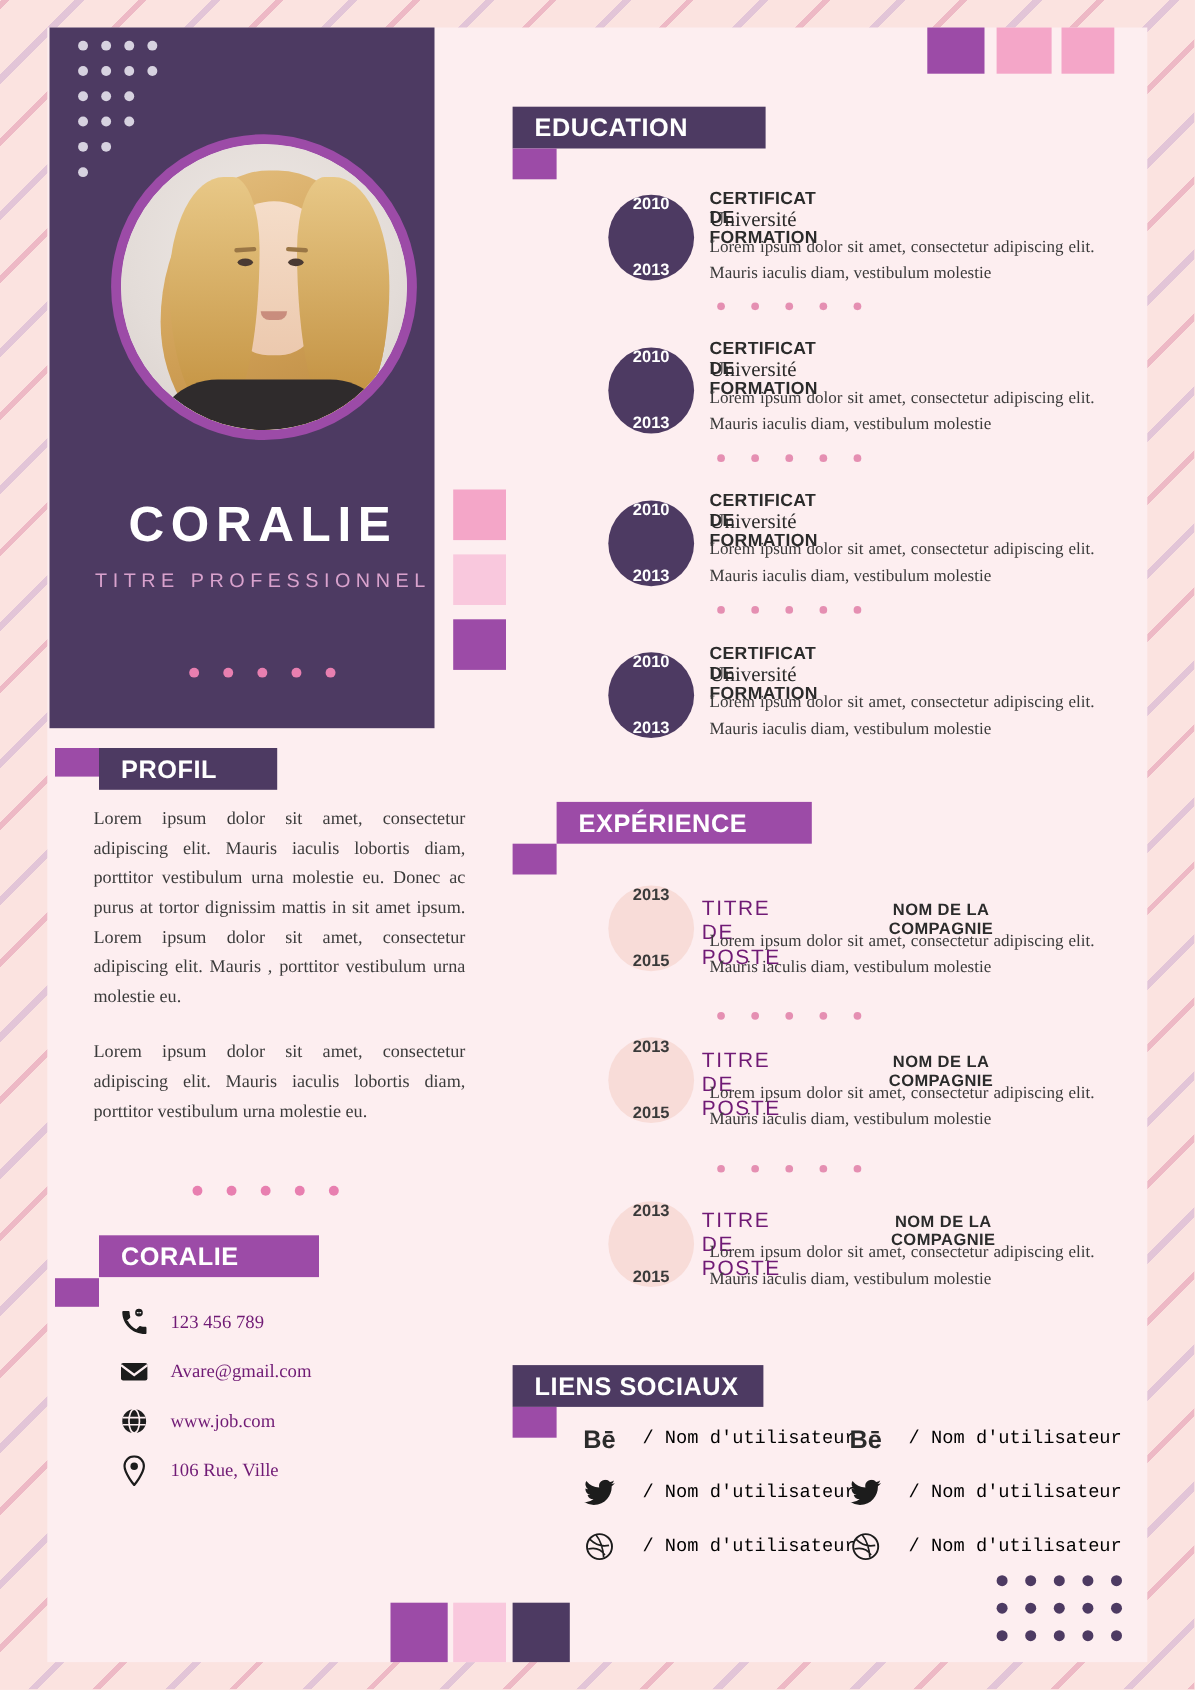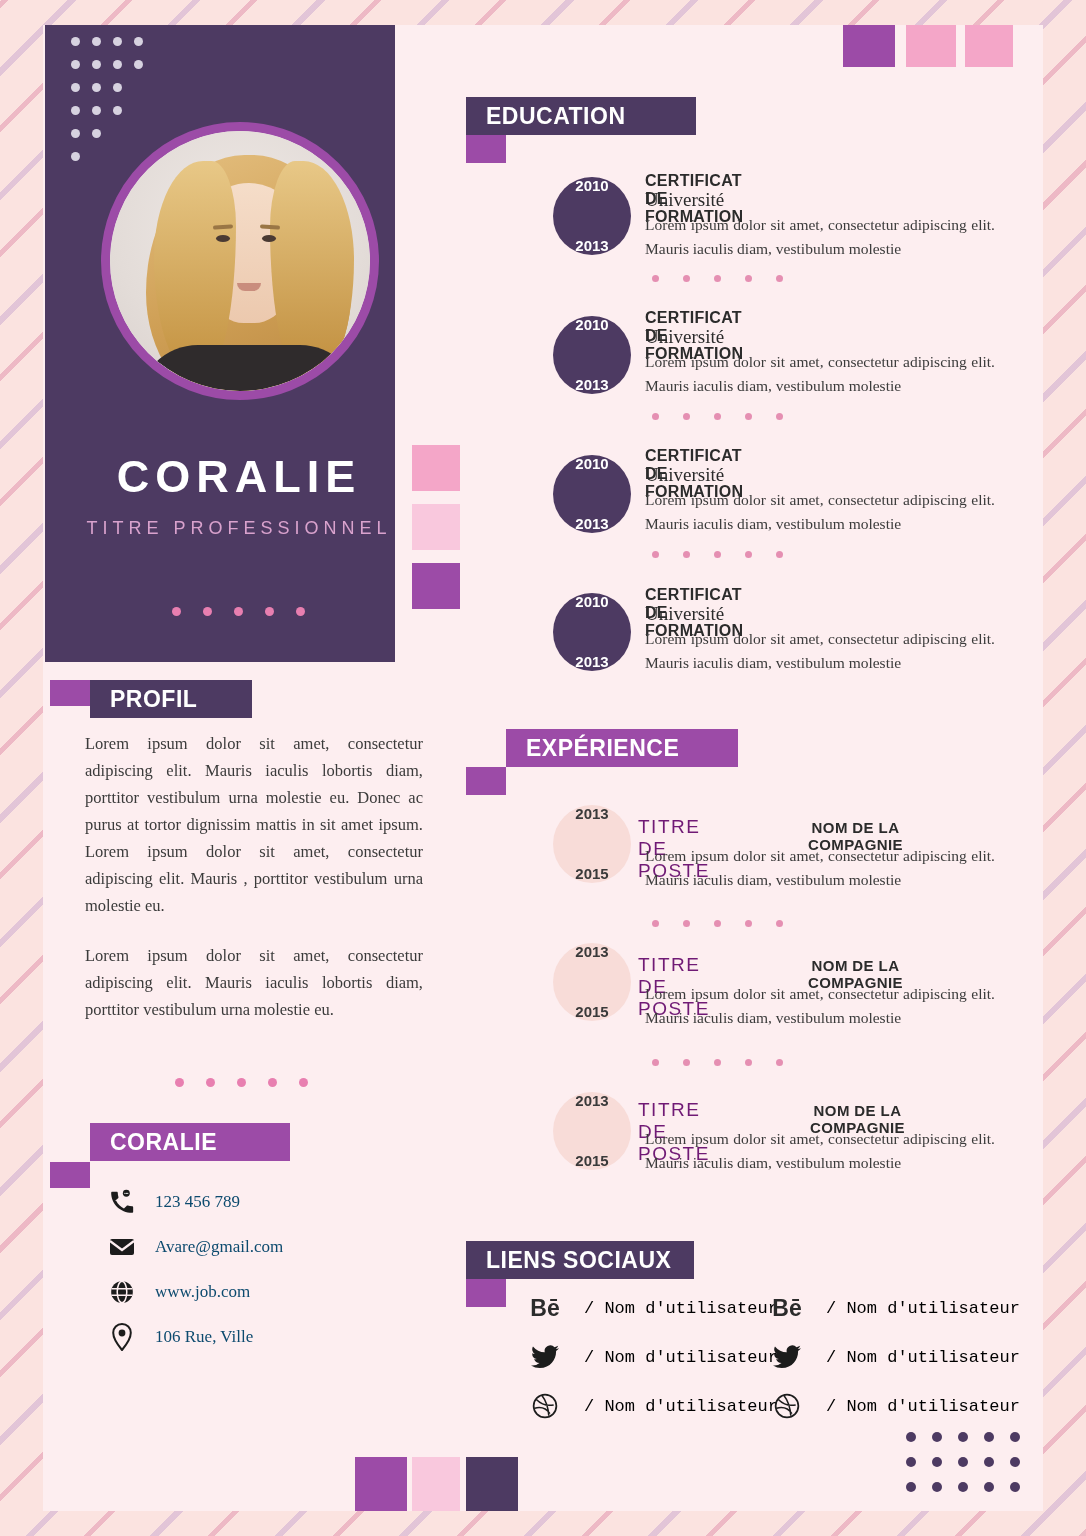--- a/index.html
+++ b/index.html
@@ -131,21 +131,21 @@
     position: absolute;
     font-family: "Liberation Serif", serif;
     font-size: 16.5px; line-height: 27px;
     color: #3b3b3b;
     text-align: justify;
   }
   .contact-row {
     position: absolute; display: flex; align-items: center; gap: 18px;
   }
   .contact-row .ico { width: 30px; height: 30px; display: flex; align-items: center; justify-content: center; }
-  .contact-row .txt { font-family: "Liberation Serif", serif; font-size: 17px; color: #0c4a6e; }
+  .contact-row .txt { font-family: "Liberation Serif", serif; font-size: 17px; color: #701a75; }
   
   .edu-item, .exp-item { position: absolute; }
   .circle-date {
     position: absolute; width: 78px; height: 78px; border-radius: 50%;
     display: flex; flex-direction: column; align-items: center; justify-content: space-between;
     font-size: 15px; font-weight: bold; line-height: 18px;
   }
   .circle-date.dark { background: #4d3a62; color: #ffffff; }
   .circle-date.light { background: #f8dcd8; color: #3a3a3a; }
   .item-title {

